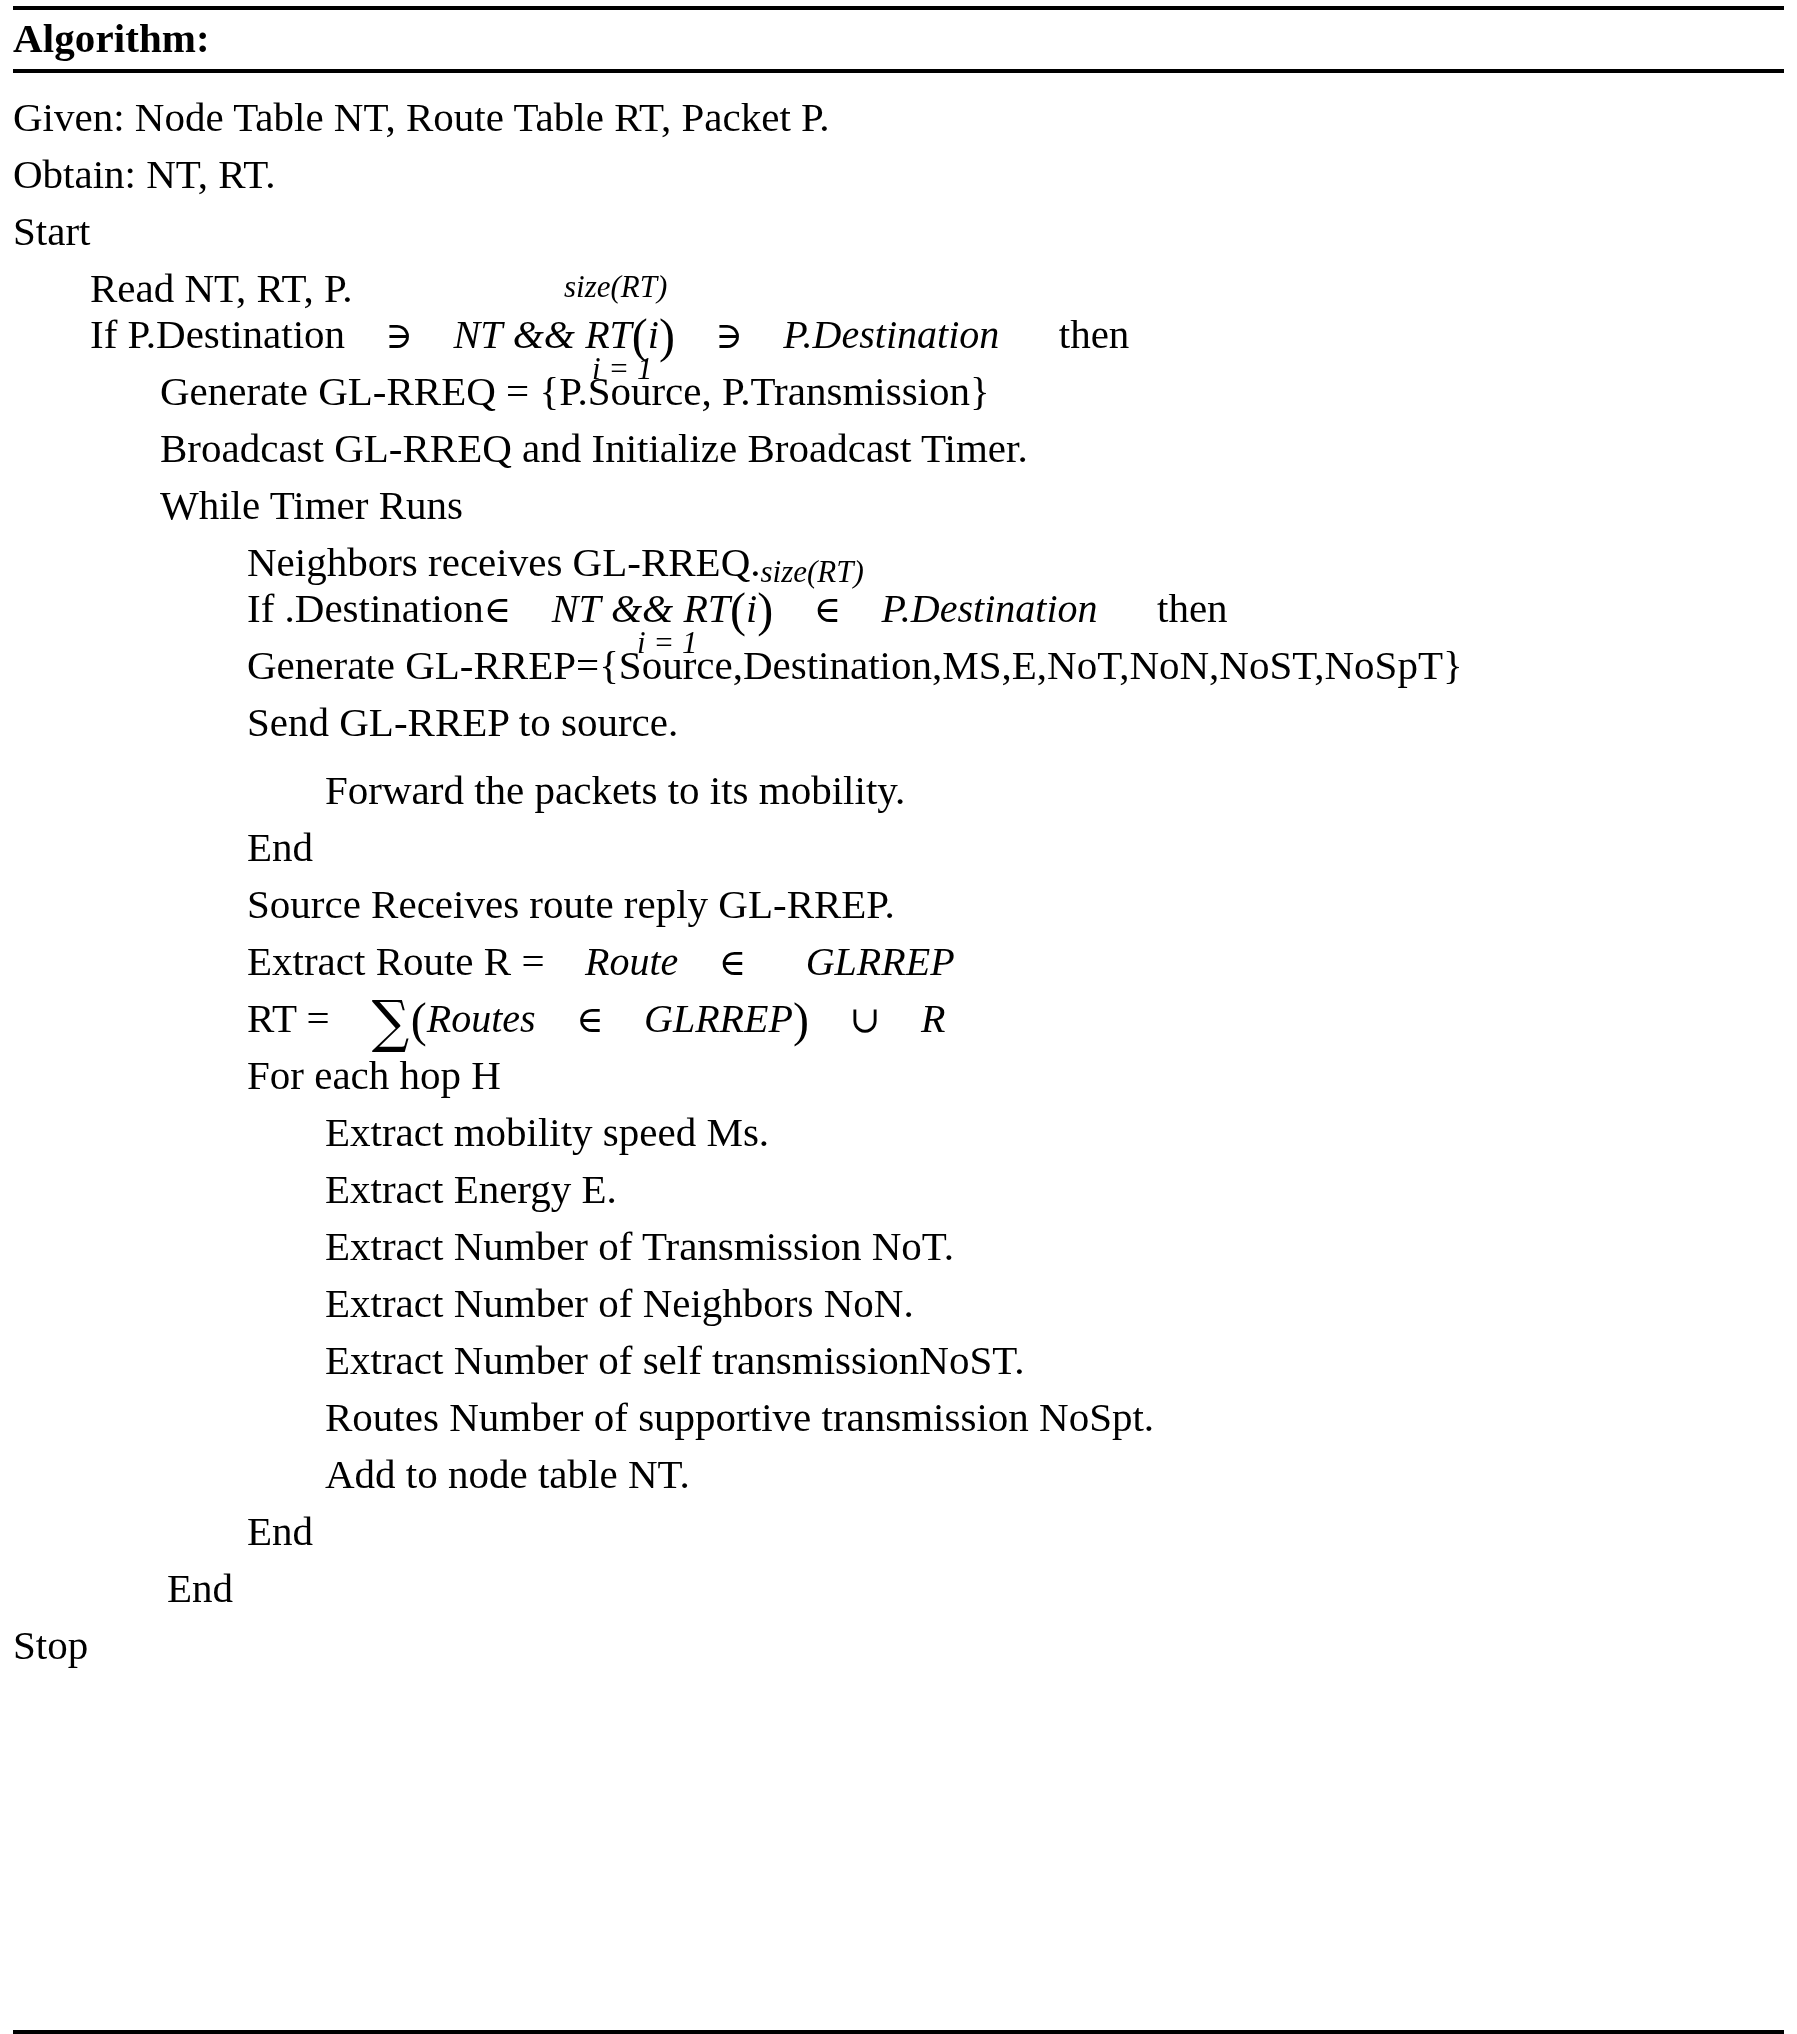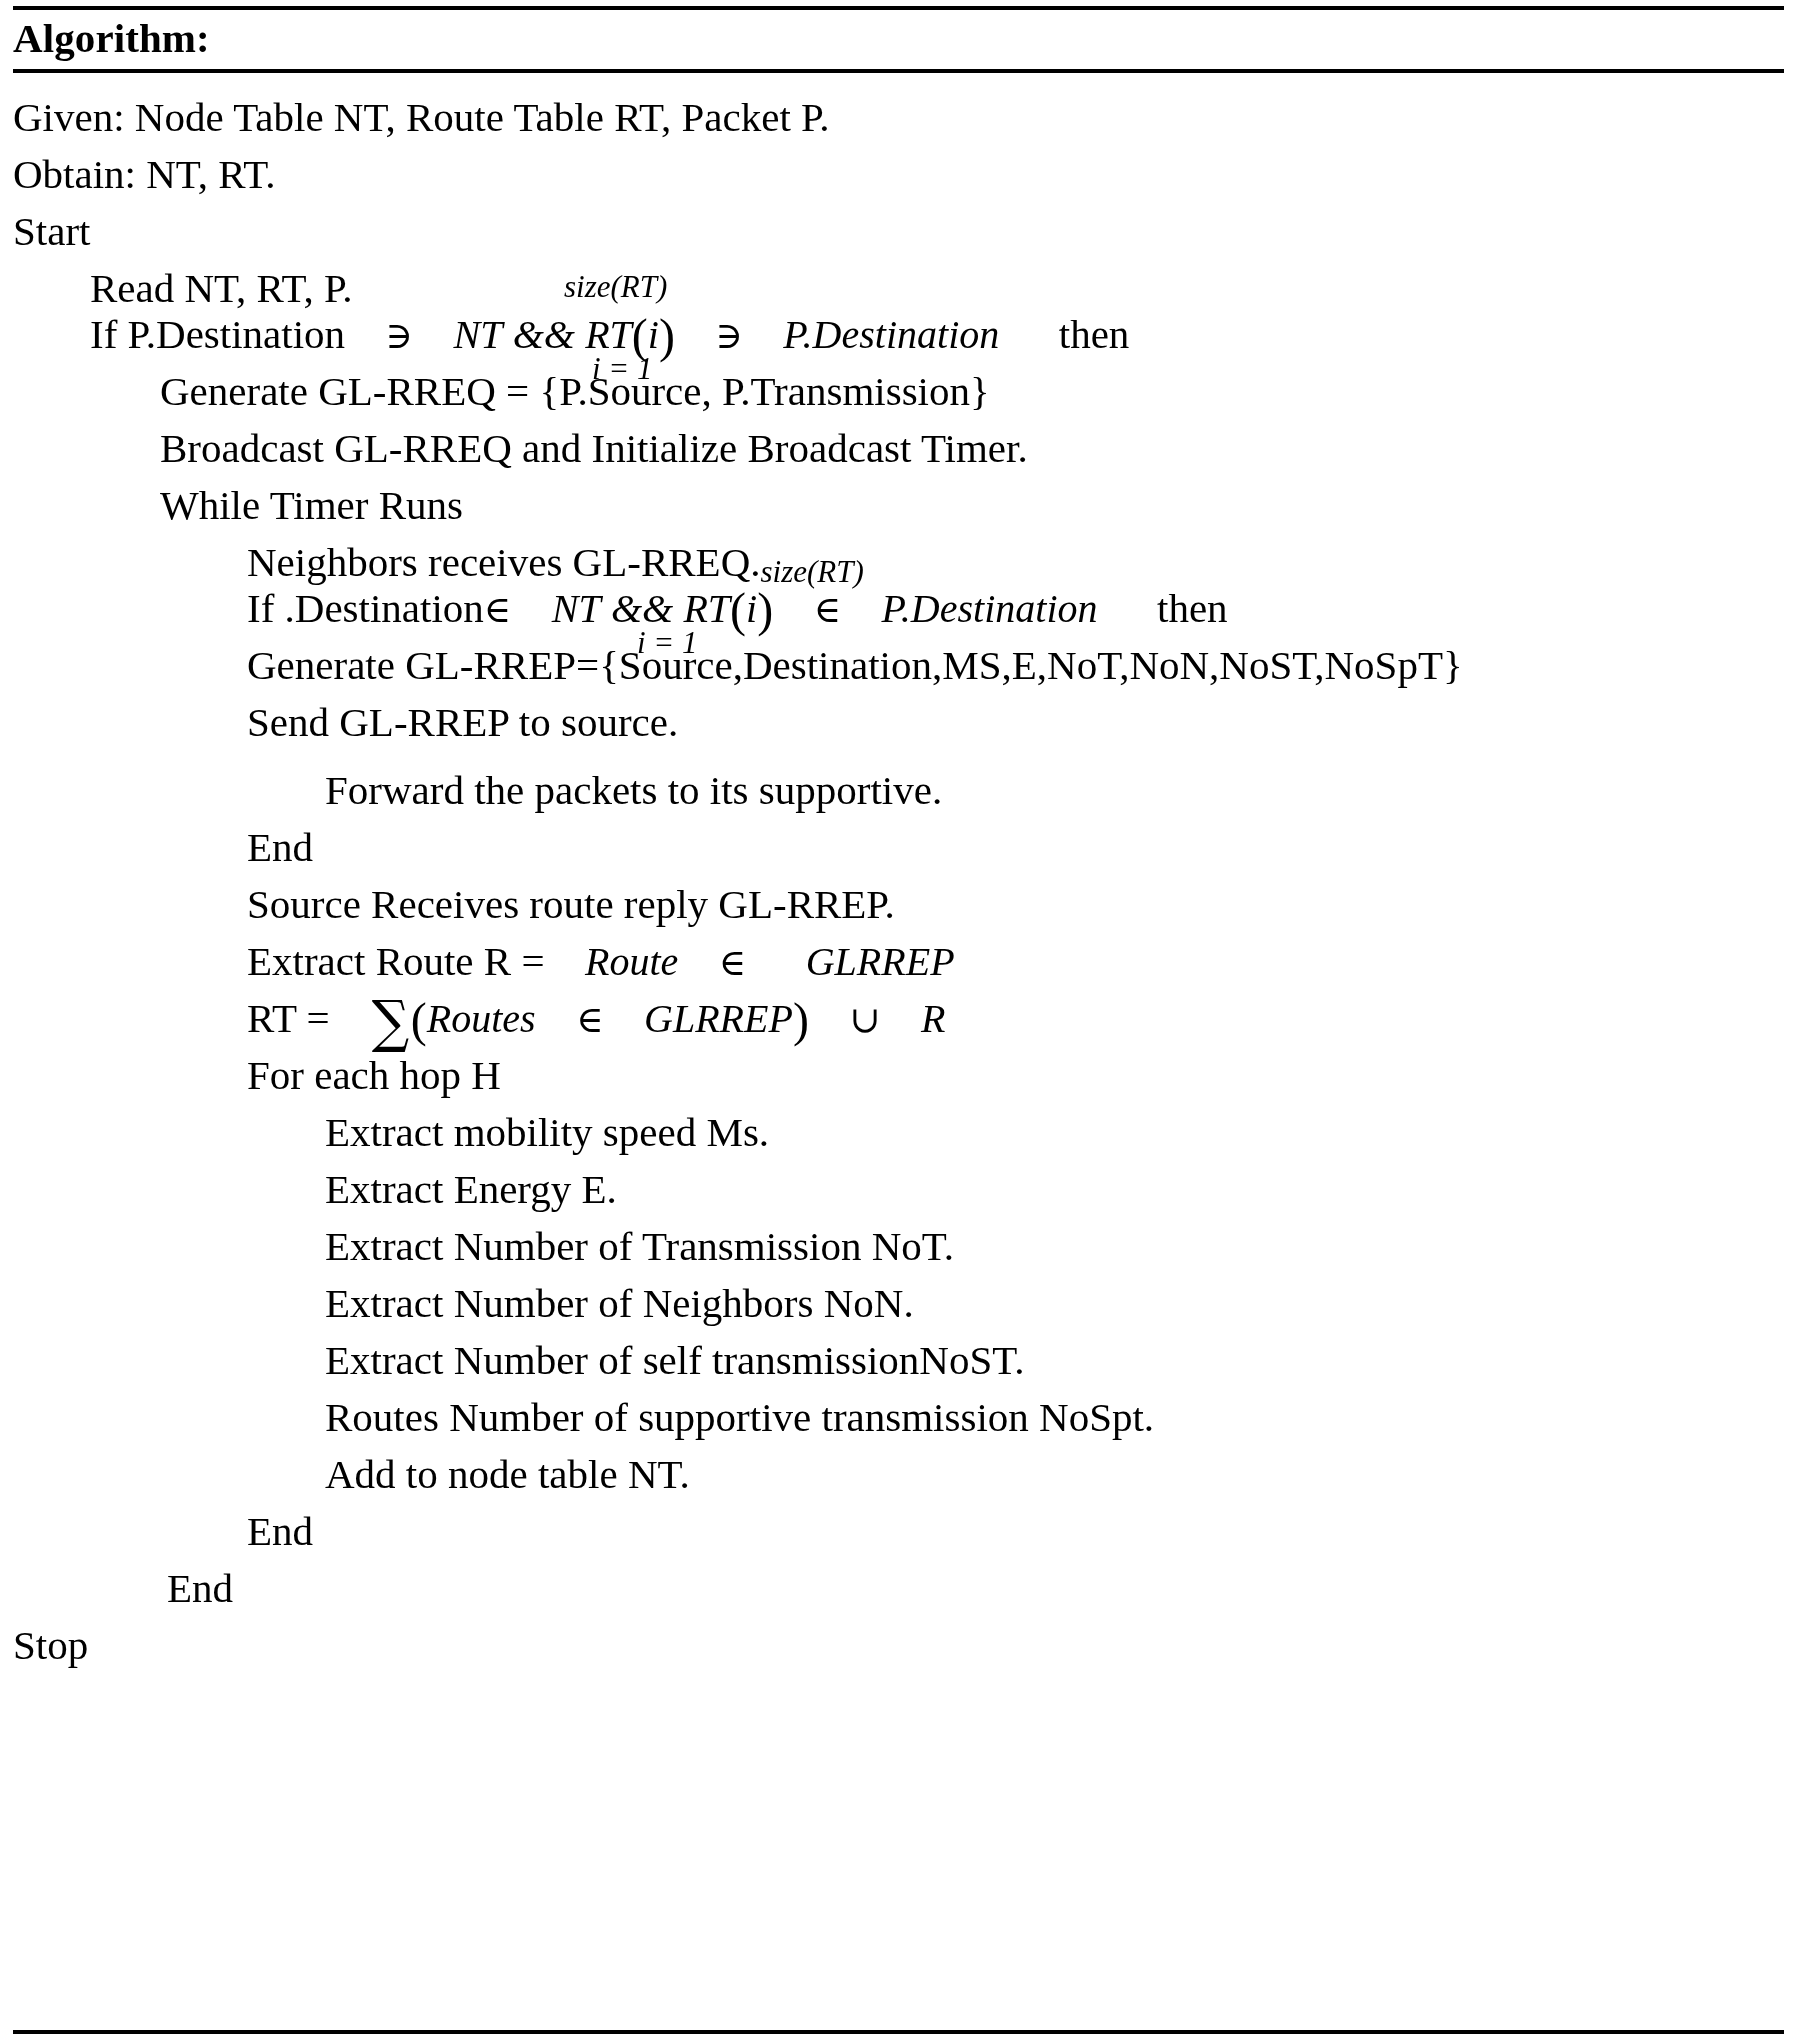--- a/index.html
+++ b/index.html
@@ -205,21 +205,21 @@
     <div class="gap-sm"></div>
 
     <div class="line i3">
       <span>Send GL-RREP to source.</span>
     </div>
     <div class="gap-sm"></div>
 
     <div class="gap-sm"></div>
 
     <div class="line i4">
-      <span>Forward the packets to its supportive.</span>
+      <span>Forward the packets to its mobility.</span>
     </div>
     <div class="gap-sm"></div>
 
     <div class="line i3">
       <span>End</span>
     </div>
     <div class="gap-sm"></div>
 
     <div class="line i3">
       <span>Source Receives route reply GL-RREP.</span>

